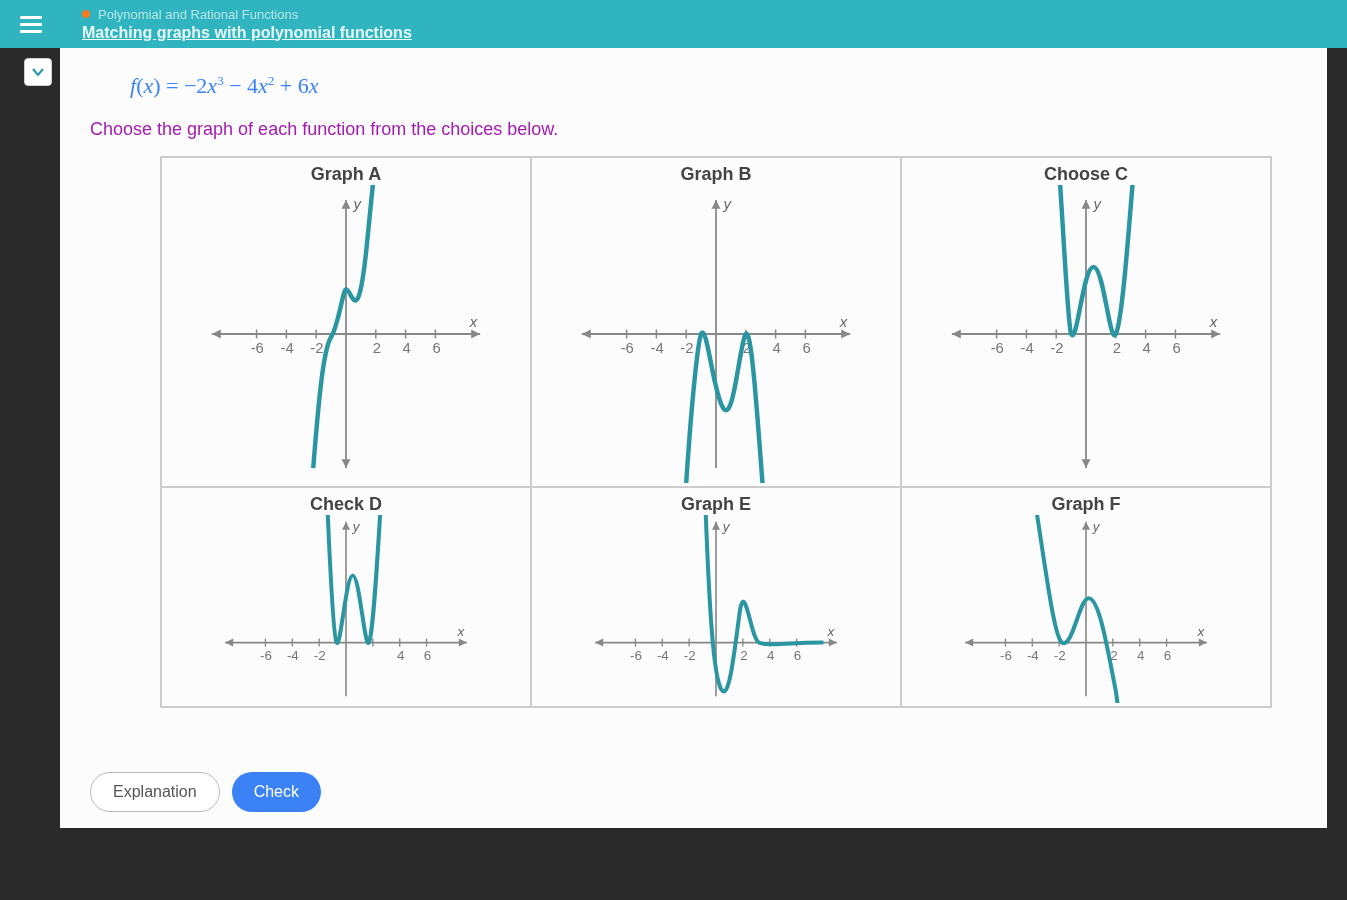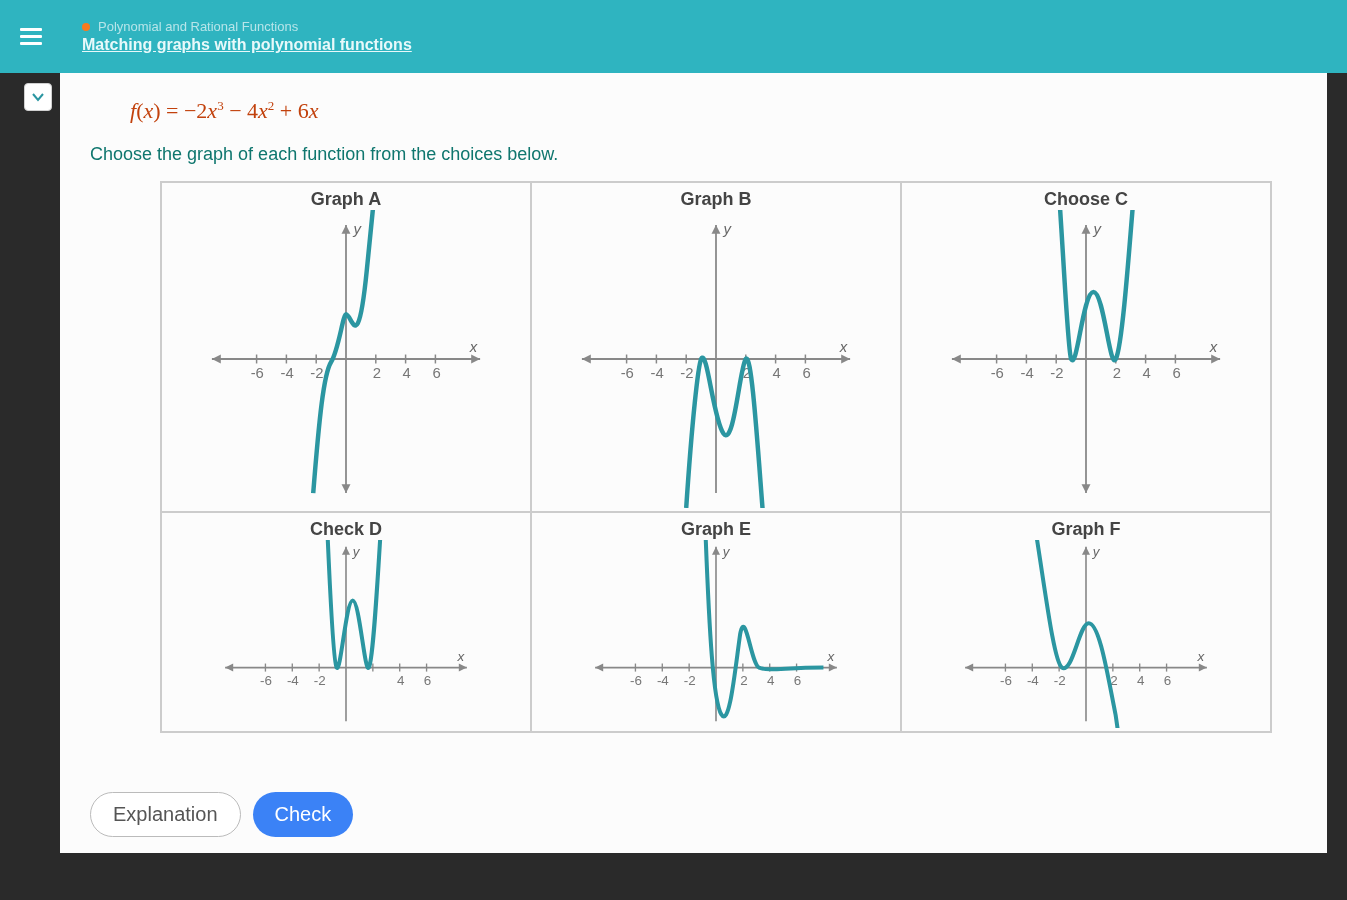--- a/index.html
+++ b/index.html
@@ -6,21 +6,21 @@
   body {
     font-family: -apple-system, BlinkMacSystemFont, "Segoe UI", Arial, sans-serif;
     background: #2a2a2a;
     width: 1347px;
     height: 900px;
     overflow: hidden;
     position: relative;
   }
   .header-bar {
     background: #2fb4c0;
-    height: 73px;
+    height: 48px;
     display: flex;
     align-items: center;
     padding: 0 20px;
     color: #fff;
   }
   .hamburger {
     display: flex;
     flex-direction: column;
     gap: 4px;
     margin-right: 40px;
@@ -64,29 +64,29 @@
     height: 28px;
     background:#fff;
     border:1px solid #d0d0d0;
     border-radius:4px;
     display:flex;align-items:center;justify-content:center;
     cursor:pointer;
   }
   .equations {
     font-family: "Times New Roman", serif;
     font-size: 22px;
-    color: #c2410c;
+    color: #3b82f6;
     margin-left: 40px;
     margin-bottom: 16px;
     line-height: 1.6;
   }
   .equations sup { font-size: 13px; vertical-align: super; }
   .instruction {
     font-size: 18px;
-    color: #0f766e;
+    color: #a21caf;
     margin-bottom: 12px;
   }
   .graph-grid {
     display: grid;
     grid-template-columns: repeat(3, 370px);
     grid-template-rows: 330px 220px;
     border: 1px solid #ccc;
     margin-left: 70px;
     width: fit-content;
     margin-top: 16px;
@@ -116,21 +116,21 @@
   .footer-buttons {
     position: absolute;
     bottom: 16px;
     left: 30px;
     display: flex;
     gap: 12px;
   }
   .btn {
     padding: 10px 22px;
     border-radius: 24px;
-    font-size: 20px;
+    font-size: 16px;
     cursor: pointer;
     border: 1px solid #bbb;
   }
   .btn.explain { background:#fff; color:#555;}
   .btn.check { background:#3b82f6; color:#fff; border:none;}
 </style>
 </head>
 <body>
 
 <div class="header-bar">

